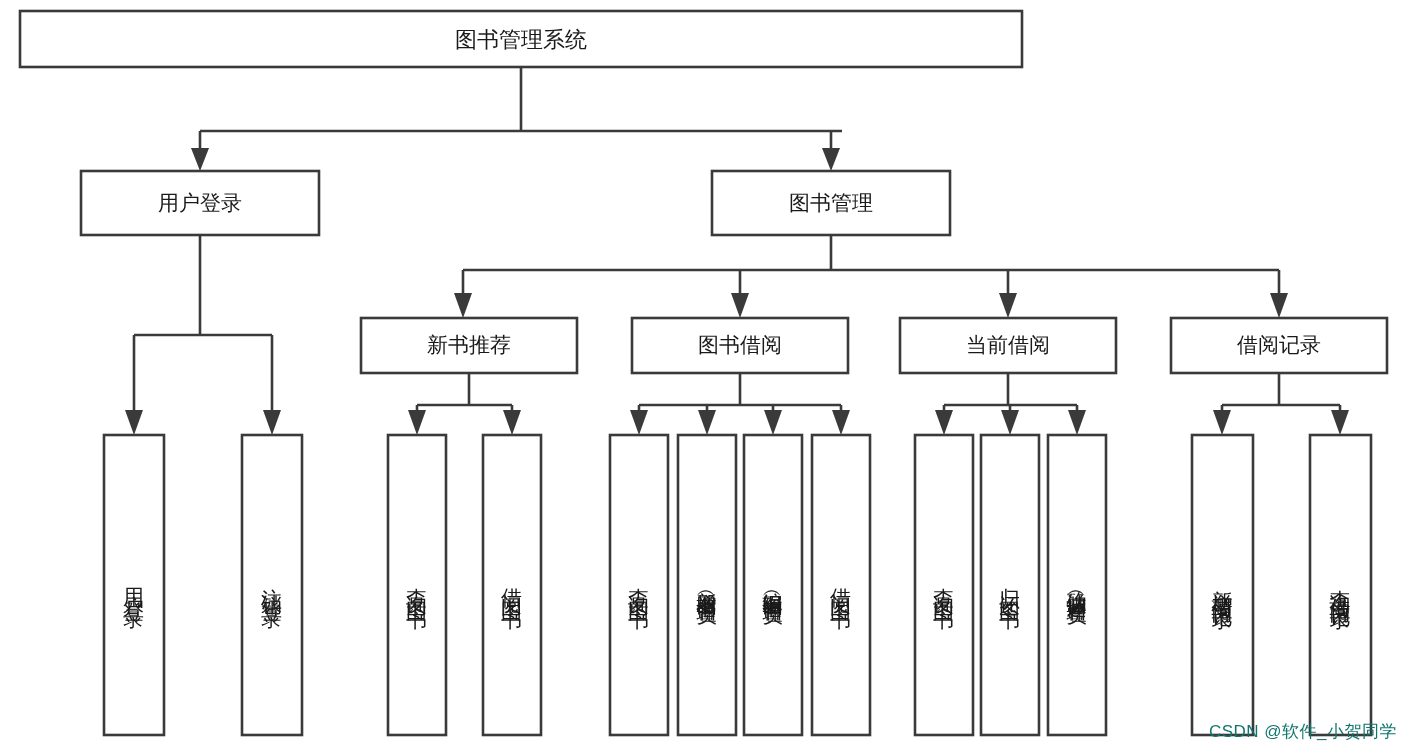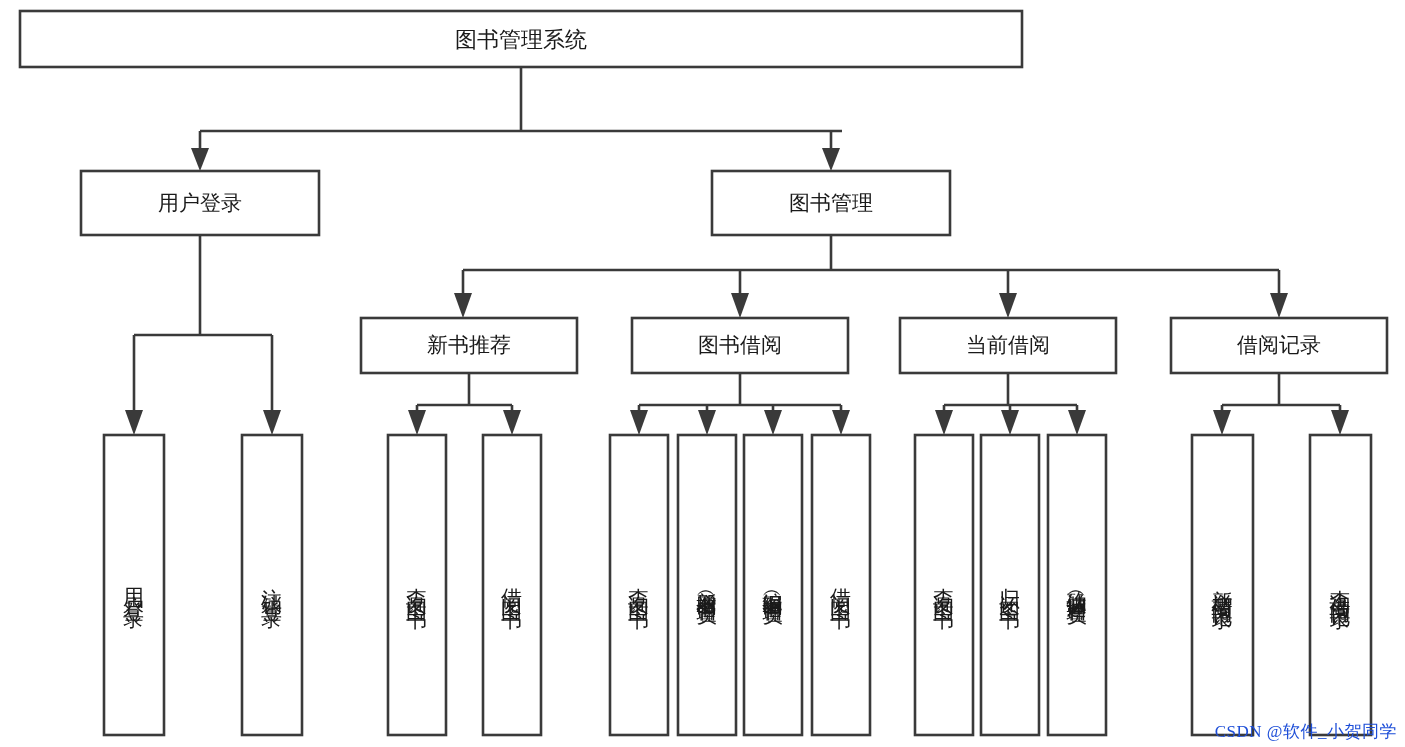--- a/index.html
+++ b/index.html
@@ -72,23 +72,23 @@
     pointer-events: none;
   }
   .vlabel.tight {
     letter-spacing: 2px;
     font-size: 20px;
   }
   #watermark {
     position: absolute;
     right: 8px;
     bottom: 4px;
-    font-family: Liberation Serif, serif;
+    font-family: Liberation Sans, sans-serif;
     font-size: 17px;
-    color: #1d4ed8;
+    color: #0f766e;
     letter-spacing: 0.5px;
     white-space: nowrap;
   }
 </style>
 </head>
 <body>
 
 <div id="diagram-root">
 
   <svg class="diagram" viewBox="0 0 1405 747">

